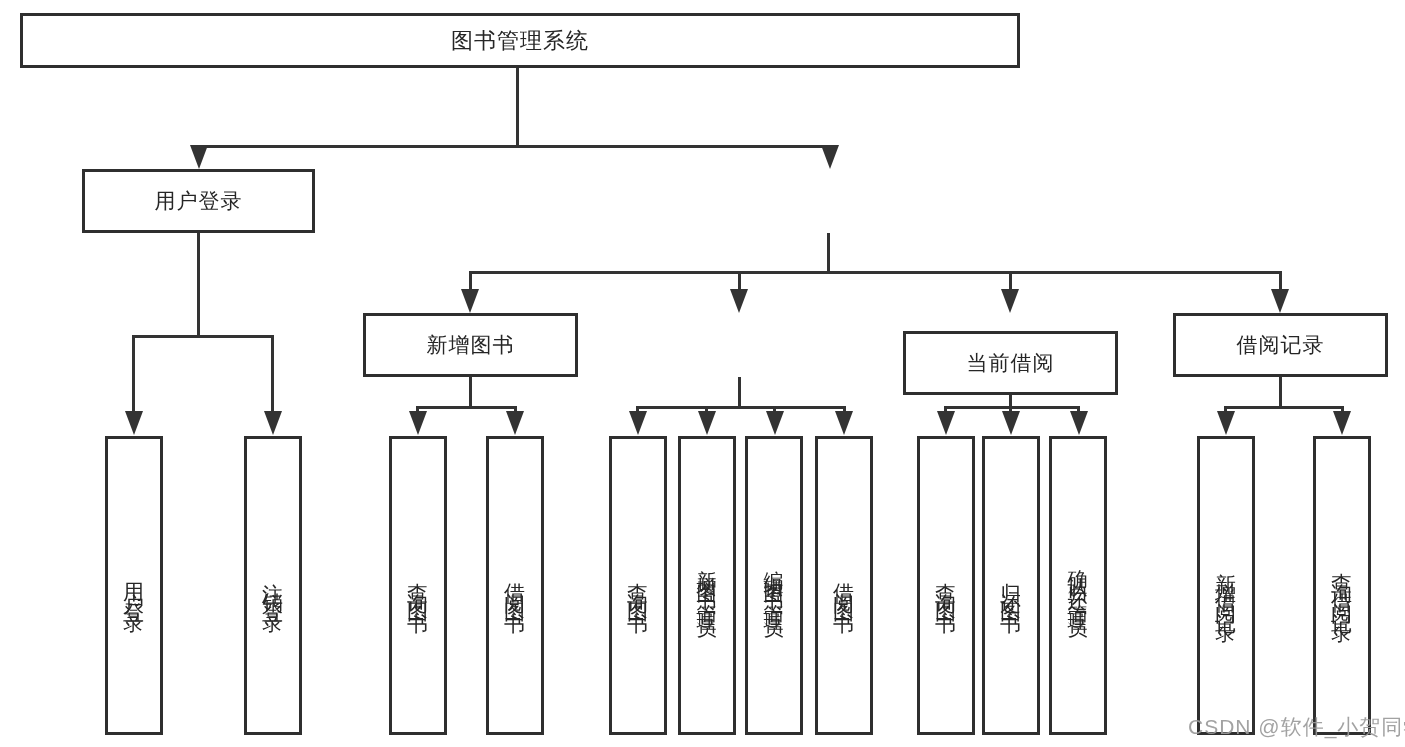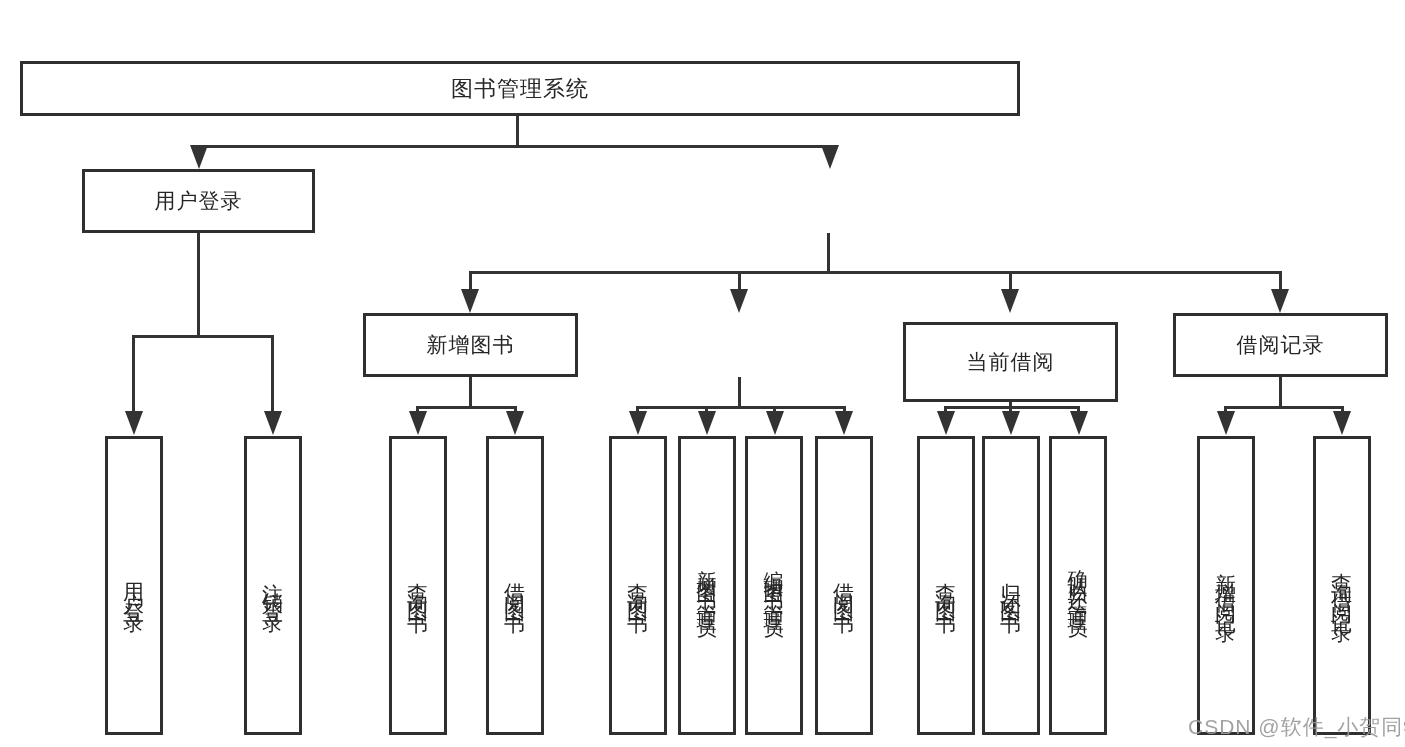--- a/index.html
+++ b/index.html
@@ -88,21 +88,21 @@
     letter-spacing: 1px;
     white-space: nowrap;
     z-index: 5;
   }
 </style>
 </head>
 <body>
 
 <div class="stage">
 
-  <div class="node" style="left:20px; top:13px; width:1000px; height:55px;margin-top:48px;">
+  <div class="node" style="left:20px; top:13px; width:1000px; height:55px;">
     <span class="node-label root-label">图书管理系统</span>
   </div>
 
   <div class="vl" style="left:516px; top:68px; height:77px;"></div>
   <div class="hl" style="left:196px; top:145px; width:637px;"></div>
   <div class="arrow" style="left:190px; top:145px;"></div>
   <div class="arrow" style="left:821px; top:145px;"></div>
 
   <div class="node" style="left:82px; top:169px; width:233px; height:64px;">
     <span class="node-label">用户登录</span>
@@ -122,21 +122,21 @@
   <div class="vl" style="left:1009px; top:271px; height:20px;"></div>
   <div class="vl" style="left:1279px; top:271px; height:20px;"></div>
   <div class="arrow" style="left:461px; top:289px;"></div>
   <div class="arrow" style="left:730px; top:289px;"></div>
   <div class="arrow" style="left:1001px; top:289px;"></div>
   <div class="arrow" style="left:1271px; top:289px;"></div>
 
   <div class="node" style="left:363px; top:313px; width:215px; height:64px;">
     <span class="node-label">新增图书</span>
   </div>
-  <div class="node" style="left:903px; top:322px; width:215px; height:80px;">
+  <div class="node" style="left:903px; top:331px; width:215px; height:64px;">
     <span class="node-label">当前借阅</span>
   </div>
   <div class="node" style="left:1173px; top:313px; width:215px; height:64px;">
     <span class="node-label">借阅记录</span>
   </div>
 
   <div class="vl" style="left:469px; top:377px; height:32px;"></div>
   <div class="hl" style="left:416px; top:406px; width:101px;"></div>
   <div class="vl" style="left:416px; top:406px; height:9px;"></div>
   <div class="vl" style="left:514px; top:406px; height:9px;"></div>

